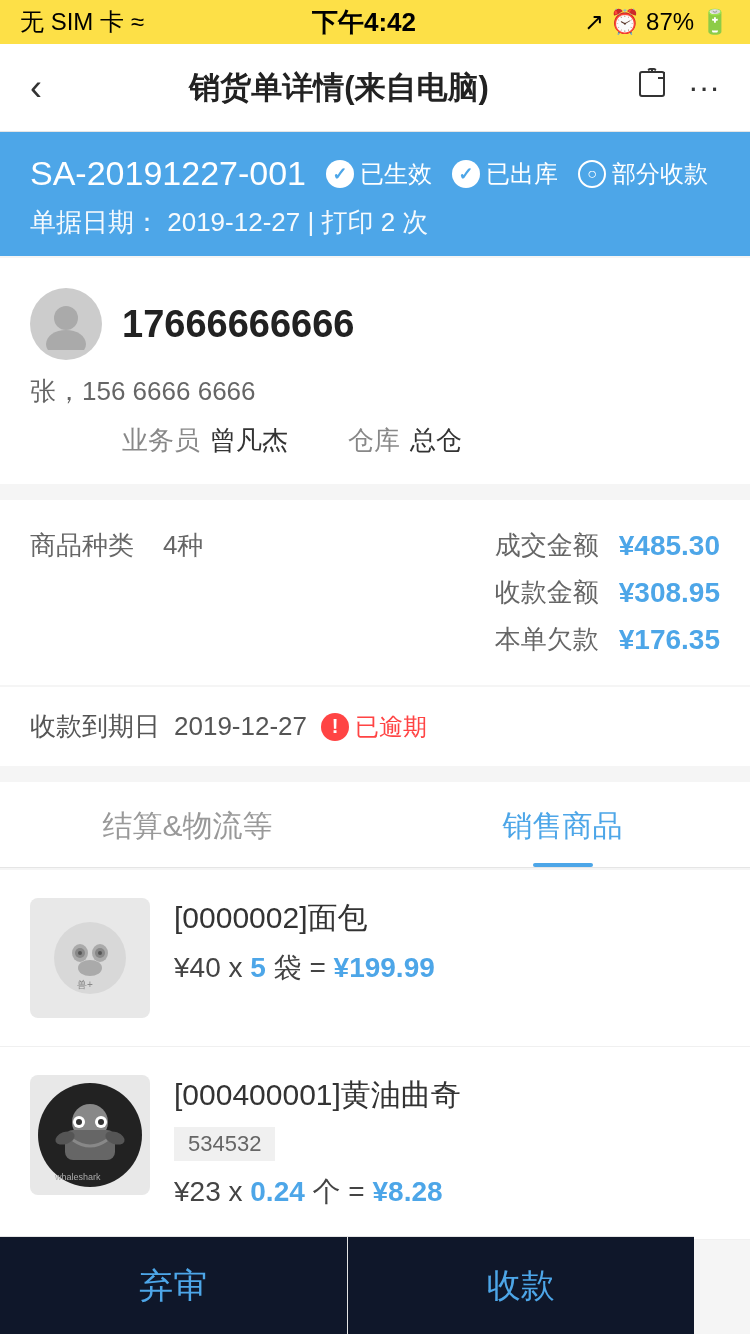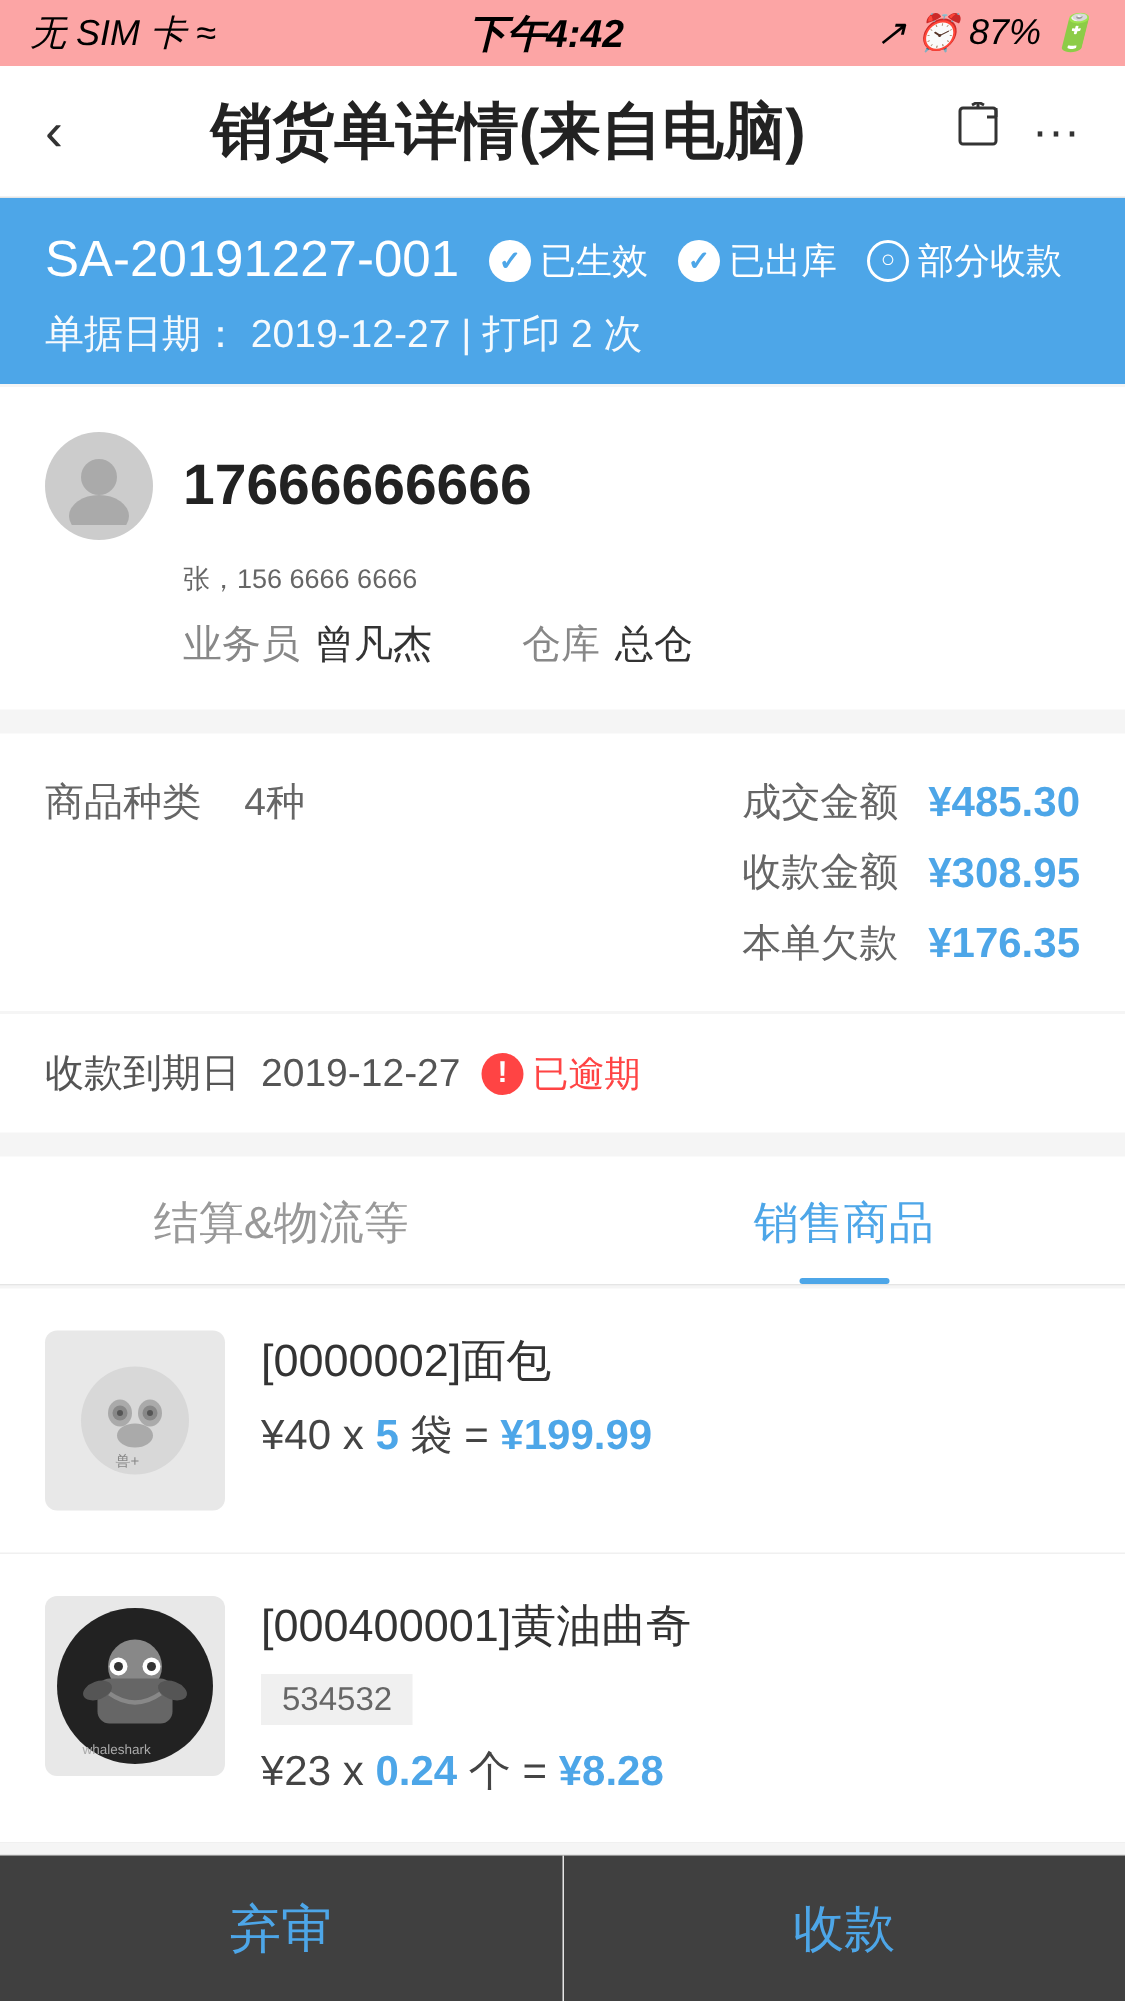--- a/index.html
+++ b/index.html
@@ -9,28 +9,27 @@
       background: #f5f5f5;
       width: 750px;
       min-height: 1334px;
       overflow-x: hidden;
       font-size: 28px;
     }
 
     
     .status-bar {
       height: 44px;
-      background: #fca5a5;
+      background: #fde047;
       display: flex;
       align-items: center;
       justify-content: space-between;
       padding: 0 20px;
       font-size: 24px;
       font-weight: 500;
-      font-style: italic;
     }
     .status-left { display: flex; align-items: center; gap: 8px; }
     .status-center { font-size: 26px; font-weight: 600; }
     .status-right { display: flex; align-items: center; gap: 6px; }
 
     
     .nav-bar {
       height: 88px;
       background: #fff;
       display: flex;
@@ -38,21 +37,21 @@
       justify-content: space-between;
       padding: 0 30px;
       border-bottom: 1px solid #e5e5e5;
     }
     .nav-back {
       font-size: 36px;
       color: #333;
       cursor: pointer;
     }
     .nav-title {
-      font-size: 41px;
+      font-size: 31px;
       font-weight: 600;
       color: #222;
     }
     .nav-actions {
       display: flex;
       align-items: center;
       gap: 20px;
     }
     .nav-icon {
       font-size: 32px;
@@ -133,23 +132,22 @@
       justify-content: center;
       overflow: hidden;
       flex-shrink: 0;
     }
     .customer-name {
       font-size: 38px;
       font-weight: 600;
       color: #222;
     }
     .customer-sub {
-      font-size: 18px;
+      font-size: 26px;
       color: #666;
-      margin-left: 92px;
       margin-bottom: 14px;
     }
     .customer-meta {
       display: flex;
       align-items: center;
       font-size: 26px;
       color: #444;
       margin-left: 92px;
     }
     .meta-item {
@@ -299,23 +297,23 @@
       font-size: 28px;
       color: #444;
     }
     .price-highlight { color: #4da6e8; font-weight: 600; }
 
     
     .bottom-bar {
       position: fixed;
       bottom: 0;
       left: 0;
-      width: 750px;
+      width: 694px;
       height: 98px;
-      background: #404040;
+      background: #0f172a;
       border-top: 1px solid #e5e5e5;
       display: flex;
       align-items: flex-start;
     }
     .bottom-btn {
       flex: 1;
       height: 100%;
       display: flex;
       align-items: center;
       justify-content: center;

